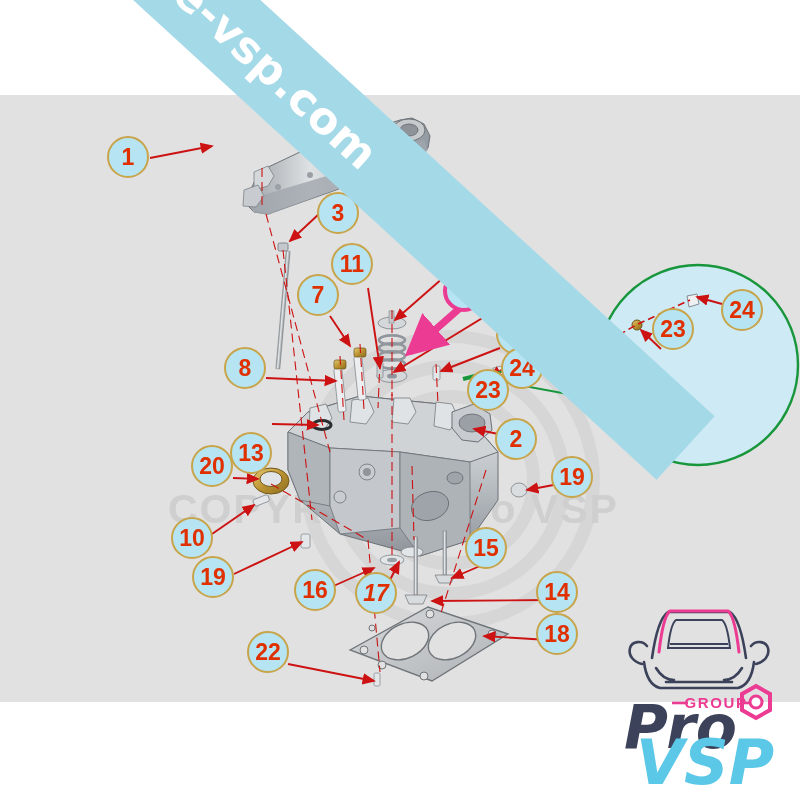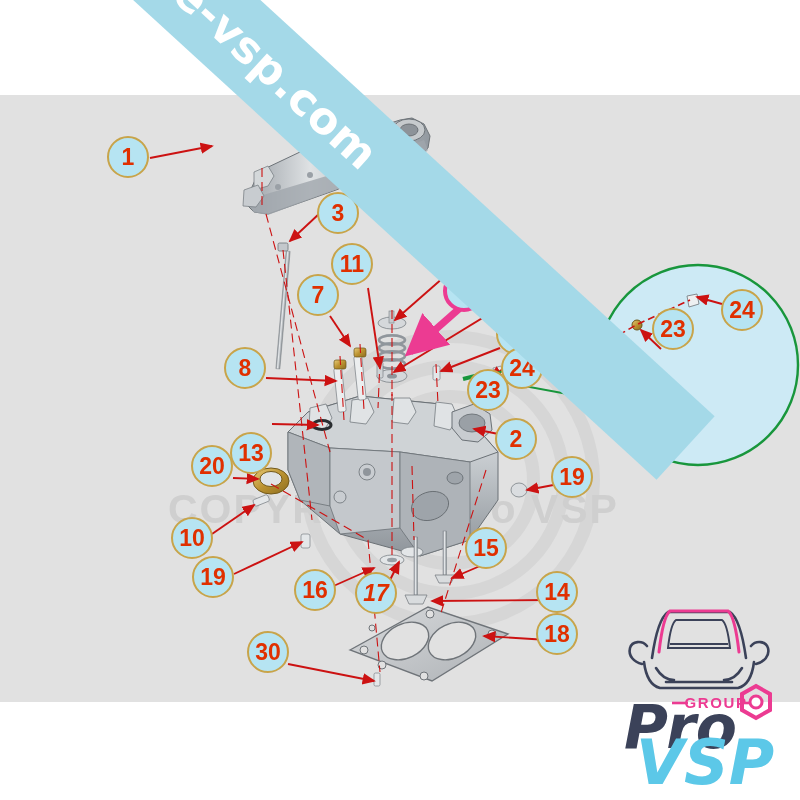--- a/index.html
+++ b/index.html
@@ -327,21 +327,21 @@
       <div class="callout" style="left: 495px; top: 418px;">2</div>
       <div class="callout" style="left: 191px; top: 445px;">20</div>
       <div class="callout" style="left: 551px; top: 456px;">19</div>
       <div class="callout" style="left: 171px; top: 517px;">10</div>
       <div class="callout" style="left: 192px; top: 556px;">19</div>
       <div class="callout" style="left: 294px; top: 569px; text-align: right;">16</div>
       <div class="callout" style="left: 355px; top: 572px; font-style: italic;">17</div>
       <div class="callout" style="left: 465px; top: 527px;">15</div>
       <div class="callout" style="left: 536px; top: 571px;">14</div>
       <div class="callout" style="left: 536px; top: 613px;">18</div>
-      <div class="callout" style="left: 247px; top: 631px;">30</div>
+      <div class="callout" style="left: 247px; top: 631px;">22</div>
       <div class="callout" style="left: 652px; top: 308px;">23</div>
       <div class="callout" style="left: 721px; top: 289px;">24</div>
     </div>
 
   <svg id="logo" viewBox="0 0 190 200">
     <g fill="none" stroke="#3b4259" stroke-width="2.6" stroke-linecap="round">
       <path d="M48,72 C52,44 58,30 64,26 L126,26 C132,30 138,44 142,72"></path>
       <path d="M38,78 C30,76 24,70 26,62 C28,55 38,54 43,60"></path>
       <path d="M152,78 C160,76 166,70 164,62 C162,55 152,54 147,60"></path>
       <path d="M40,76 C42,92 48,100 56,102 L134,102 C142,100 148,92 150,76"></path>

